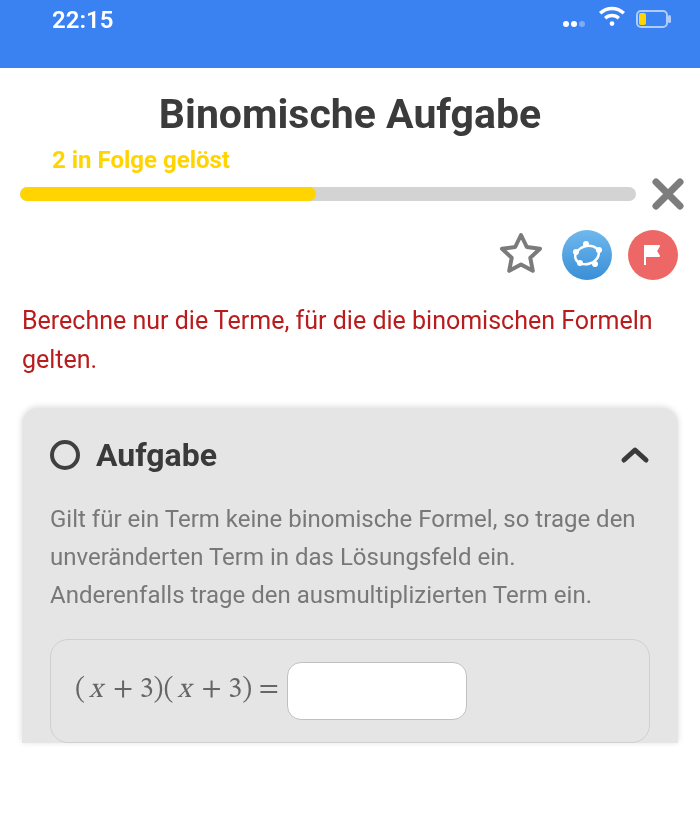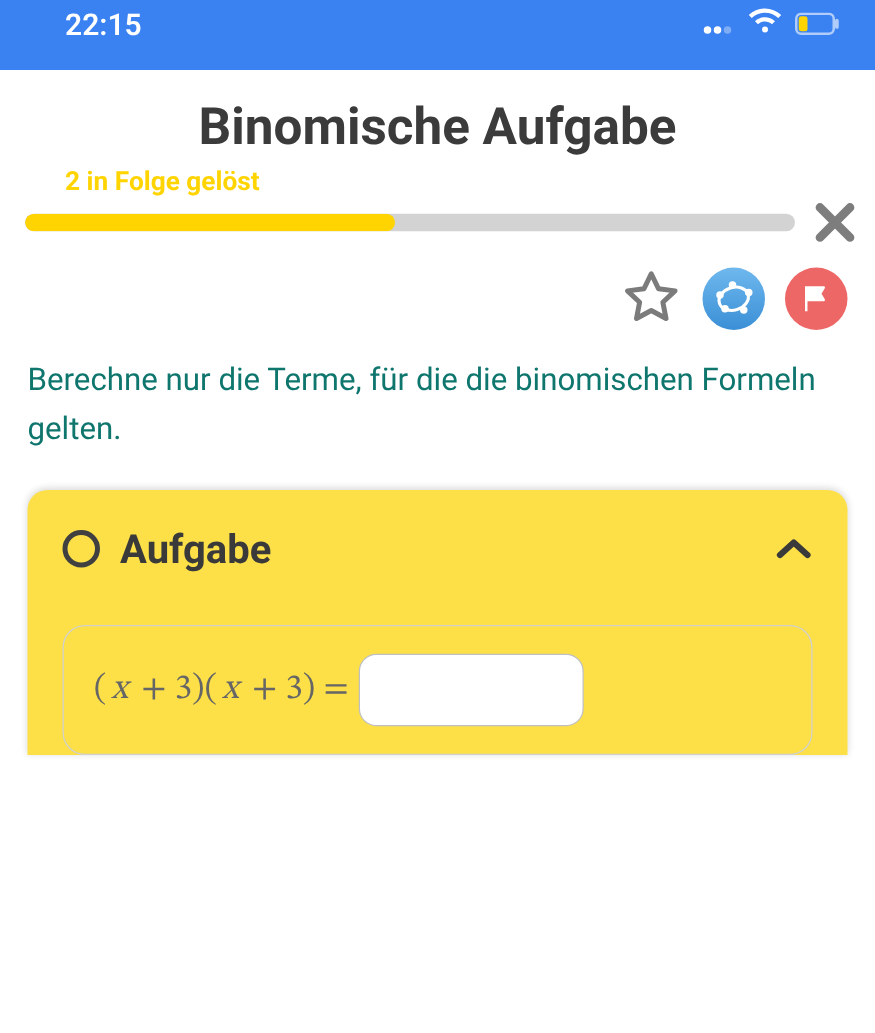--- a/index.html
+++ b/index.html
@@ -6,21 +6,21 @@
   body {
     width: 700px;
     height: 826px;
     font-family: -apple-system, BlinkMacSystemFont, "Segoe UI", Roboto, Helvetica, Arial, sans-serif;
     background: #fff;
     overflow: hidden;
     position: relative;
   }
   .status-bar {
     background: #3a81f2;
-    height: 56px;
+    height: 68px;
     color: #fff;
     display: flex;
     align-items: flex-start;
     justify-content: space-between;
     padding: 6px 28px 0 52px;
     font-size: 24px;
     font-weight: 600;
   }
   .status-icons {
     display: flex;
@@ -30,21 +30,21 @@
   .title {
     text-align: center;
     font-size: 41px;
     font-weight: 700;
     color: #3b3b3b;
     margin-top: 22px;
   }
   .streak-line {
     color: #ffd400;
     font-weight: 700;
-    font-size: 21px;
+    font-size: 24px;
     margin: 8px 0 2px 52px;
   }
   .progress-row {
     display: flex;
     align-items: center;
     padding: 0 14px 0 20px;
     gap: 14px;
   }
   .progress-track {
     flex: 1;
@@ -77,30 +77,30 @@
     height: 50px;
     border-radius: 50%;
     display: flex;
     align-items: center;
     justify-content: center;
   }
   .blue-circle { background: linear-gradient(180deg,#6fb8ee,#3a8fd6); }
   .red-circle { background: #ee6767; }
   .instruction {
     font-size: 25px;
-    color: #0f766e;
+    color: #b91c1c;
     line-height: 1.55;
     padding: 14px 8px 28px 22px;
   }
   .card {
     margin: 0 22px;
     border-top-left-radius: 16px;
     border-top-right-radius: 16px;
     box-shadow: 0 -1px 6px rgba(0,0,0,0.15);
-    background: #fde047;
+    background: #e5e5e5;
     padding-bottom: 0;
   }
   .card-header {
     display: flex;
     align-items: center;
     justify-content: space-between;
     padding: 28px 28px 18px 28px;
   }
   .card-header-left {
     display: flex;
@@ -224,18 +224,19 @@
     <div class="card-header-left">
       <span class="task-circle"></span>
       <span class="card-title">Aufgabe</span>
     </div>
     <span class="chevron-up">
       <svg width="30" height="20" viewBox="0 0 30 20">
           <path d="M4 15 L15 5 L26 15" fill="none" stroke="#3a3a3a" stroke-width="5" stroke-linecap="round" stroke-linejoin="round"></path>
         </svg>
     </span>
   </div>
+  <div class="card-body">Gilt für ein Term keine binomische Formel, so trage den unveränderten Term in das Lösungsfeld ein. Anderenfalls trage den ausmultiplizierten Term ein.</div>
 
   <div class="equation-row">
     <span class="math"><span class="op">(</span>x<span class="op"> + 3)(</span>x<span class="op"> + 3) =</span></span>
     <div class="answer-box"></div>
   </div>
 </div>
 
 </body></html>

